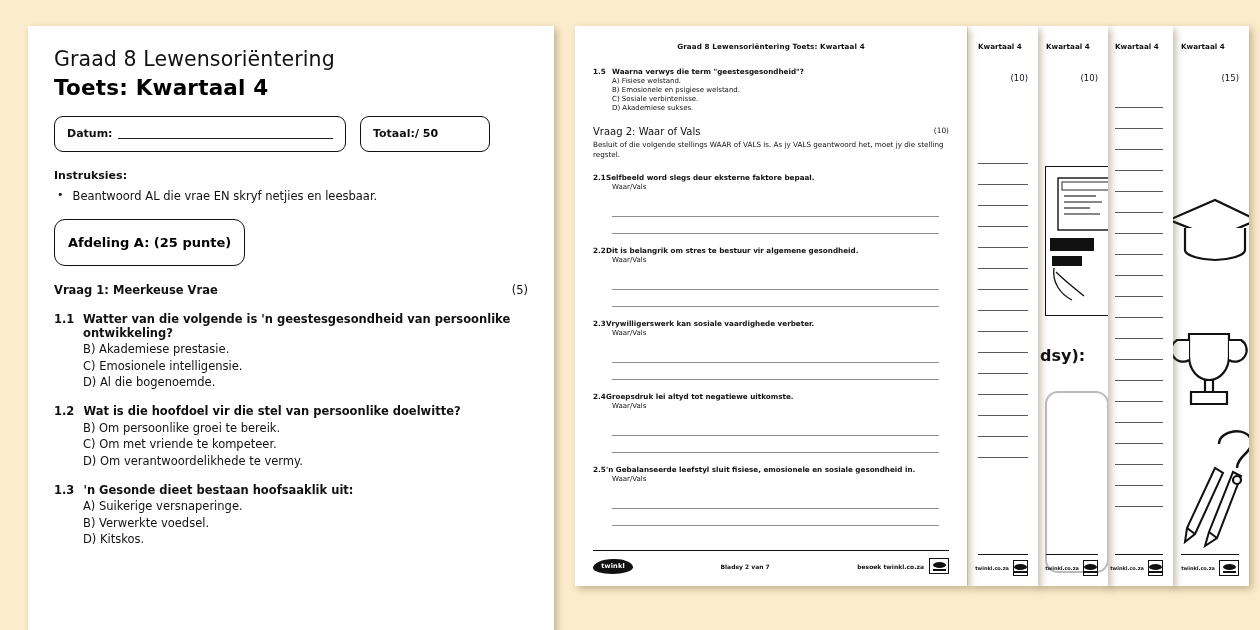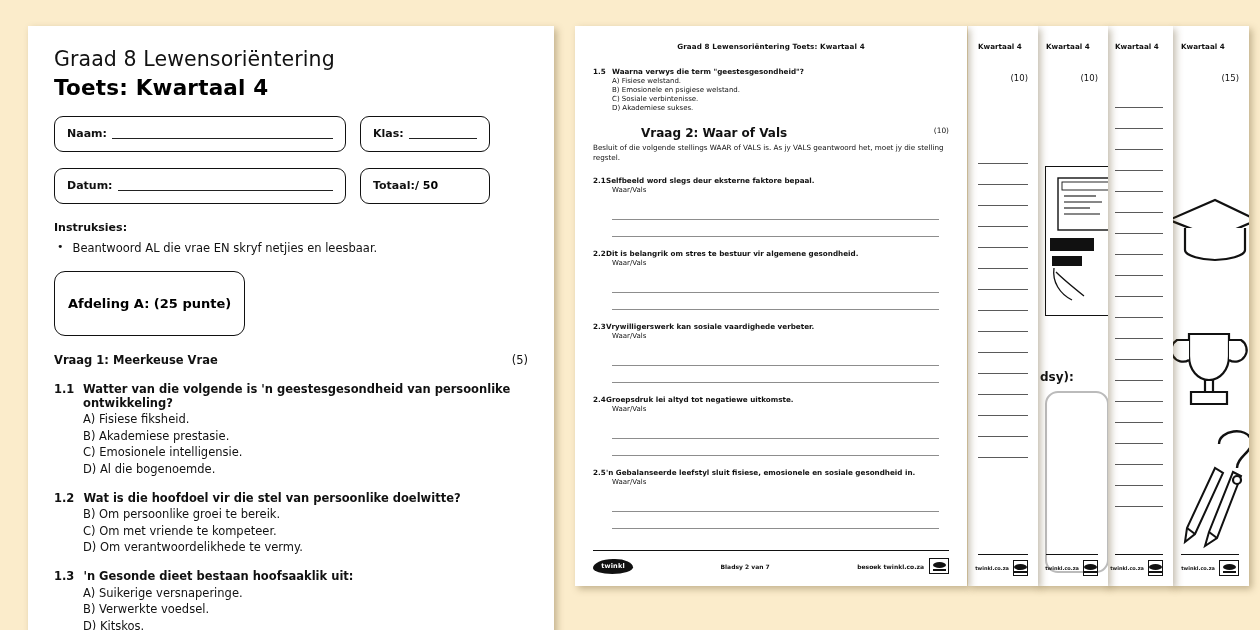--- a/index.html
+++ b/index.html
@@ -47,21 +47,21 @@
   }
   .field-value { font-size: 11px; font-weight: 700; }
 
   .instr-head { margin-top: 17px; font-size: 11px; font-weight: 700; color:#111; }
   .instr-item { margin-top: 7px; font-size: 11.5px; color:#111; display:flex; gap:9px; padding-left:3px;}
   .instr-bullet { font-size: 11px; line-height: 1.1; }
 
   .section-pill {
     display:inline-block; margin-top: 16px;
     border: 1.7px solid #111; border-radius: 11px;
-    padding: 24px 13px; font-size: 13px; font-weight: 700; color:#000;
+    padding: 15px 13px; font-size: 13px; font-weight: 700; color:#000;
   }
 
   .q-head { display:flex; justify-content: space-between; margin-top: 17px; }
   .q-head-text { font-size: 11.5px; font-weight: 700; color:#111; }
   .q-head-marks { font-size: 11.5px; font-weight: 400; color:#111; }
 
   .question { margin-top: 15px; }
   .q-line { display:flex; gap: 9px; }
   .q-num { font-size: 11.5px; font-weight: 700; min-width: 20px; color:#111; }
   .q-text { font-size: 11.5px; font-weight: 700; color:#111; }
@@ -76,21 +76,21 @@
     text-align: center; font-size: 7.2px; font-weight: 700;
     color:#111; letter-spacing:.1px;
   }
   .p2-body { margin-top: 16px; }
   .p2-q { display:flex; gap:6px; }
   .p2-num { font-size: 7.2px; font-weight: 700; min-width: 13px; color:#111; }
   .p2-text { font-size: 7.2px; font-weight: 700; color:#111; }
   .p2-opt { font-size: 7px; color:#111; margin-left: 19px; margin-top: 1px; }
 
   .p2-sec { display:flex; justify-content: space-between; margin-top: 14px; }
-  .p2-sec-title { font-size: 12px; font-weight: 700; color:#111;margin-left:48px; }
+  .p2-sec-title { font-size: 10px; font-weight: 400; color:#111; }
   .p2-sec-marks { font-size: 7.4px; color:#111; }
   .p2-intro { font-size: 7.2px; color:#111; margin-top: 3px; line-height: 1.45; }
 
   .tf-item { margin-top: 12px; }
   .tf-row { display:flex; }
   .tf-sub { font-size: 7px; color:#111; margin-left: 19px; margin-top: 1px; }
   .tf-rules { margin-left: 19px; margin-top: 9px; }
   .tf-rule { border-bottom: 1px solid #8d8d8d; height: 17px; margin-right: 10px; }
 
   .p2-footer {
@@ -242,21 +242,21 @@
         <line x1="14" y1="24" x2="46" y2="24" stroke="#111" stroke-width="1.1"></line>
         <line x1="14" y1="30" x2="52" y2="30" stroke="#111" stroke-width="1.1"></line>
         <line x1="14" y1="36" x2="40" y2="36" stroke="#111" stroke-width="1.1"></line>
         <line x1="14" y1="42" x2="50" y2="42" stroke="#111" stroke-width="1.1"></line>
         <rect x="-2" y="66" width="46" height="13" fill="#111"></rect>
         <rect x="2" y="84" width="30" height="10" fill="#111"></rect>
         <path d="M6 100 C14 108 24 116 34 124" fill="none" stroke="#111" stroke-width="1.3"></path>
         <path d="M4 96 C2 110 10 122 22 128" fill="none" stroke="#111" stroke-width="1.3"></path>
       </svg>
     </div>
-    <div class="art" style="left:4px; top:344px; font-size:12px; font-weight:700; color:#111;">dsy):</div>
+    <div class="art" style="left:4px; top:320px; font-size:16px; font-weight:700; color:#111;">dsy):</div>
     <div class="art" style="left:6px; top:362px;">
       <svg width="70" height="190" viewBox="0 0 70 190">
         <rect x="4" y="4" width="62" height="180" rx="12" fill="none" stroke="#bbb" stroke-width="2"></rect>
       </svg>
     </div>
     <div class="stack-foot">
       <span class="foot-url">twinkl.co.za</span>
       <span class="twinkl-badge">
         <span class="badge-blob"></span>
           <span class="badge-bar"></span>
@@ -383,30 +383,20 @@
             <span class="badge-bar"></span>
         </span>
       </span>
     </div>
   </div>
 
   <div class="sheet" id="page1">
     <div class="p1-title">Graad 8 Lewensoriëntering</div>
     <div class="p1-subtitle">Toets: Kwartaal 4</div>
 
-    <div class="fieldrow">
-      <div class="field wide">
-        <span class="field-label">Naam:</span>
-        <span class="field-rule"></span>
-      </div>
-      <div class="field narrow">
-        <span class="field-label">Klas:</span>
-        <span class="field-rule"></span>
-      </div>
-    </div>
 
     <div class="fieldrow">
       <div class="field wide">
         <span class="field-label">Datum:</span>
         <span class="field-rule"></span>
       </div>
       <div class="field narrow">
         <span class="field-label">Totaal:</span>
         <span class="field-value">/ 50</span>
       </div>
@@ -423,21 +413,20 @@
     <div class="q-head">
       <span class="q-head-text">Vraag 1: Meerkeuse Vrae</span>
       <span class="q-head-marks">(5)</span>
     </div>
 
     <div class="question">
       <div class="q-line">
         <span class="q-num">1.1</span>
         <span class="q-text">Watter van die volgende is 'n geestesgesondheid van persoonlike ontwikkeling?</span>
       </div>
-      <div class="q-opt">A) Fisiese fiksheid.</div>
       <div class="q-opt">B) Akademiese prestasie.</div>
       <div class="q-opt">C) Emosionele intelligensie.</div>
       <div class="q-opt">D) Al die bogenoemde.</div>
     </div>
 
     <div class="question">
       <div class="q-line">
         <span class="q-num">1.2</span>
         <span class="q-text">Wat is die hoofdoel vir die stel van persoonlike doelwitte?</span>
       </div>

